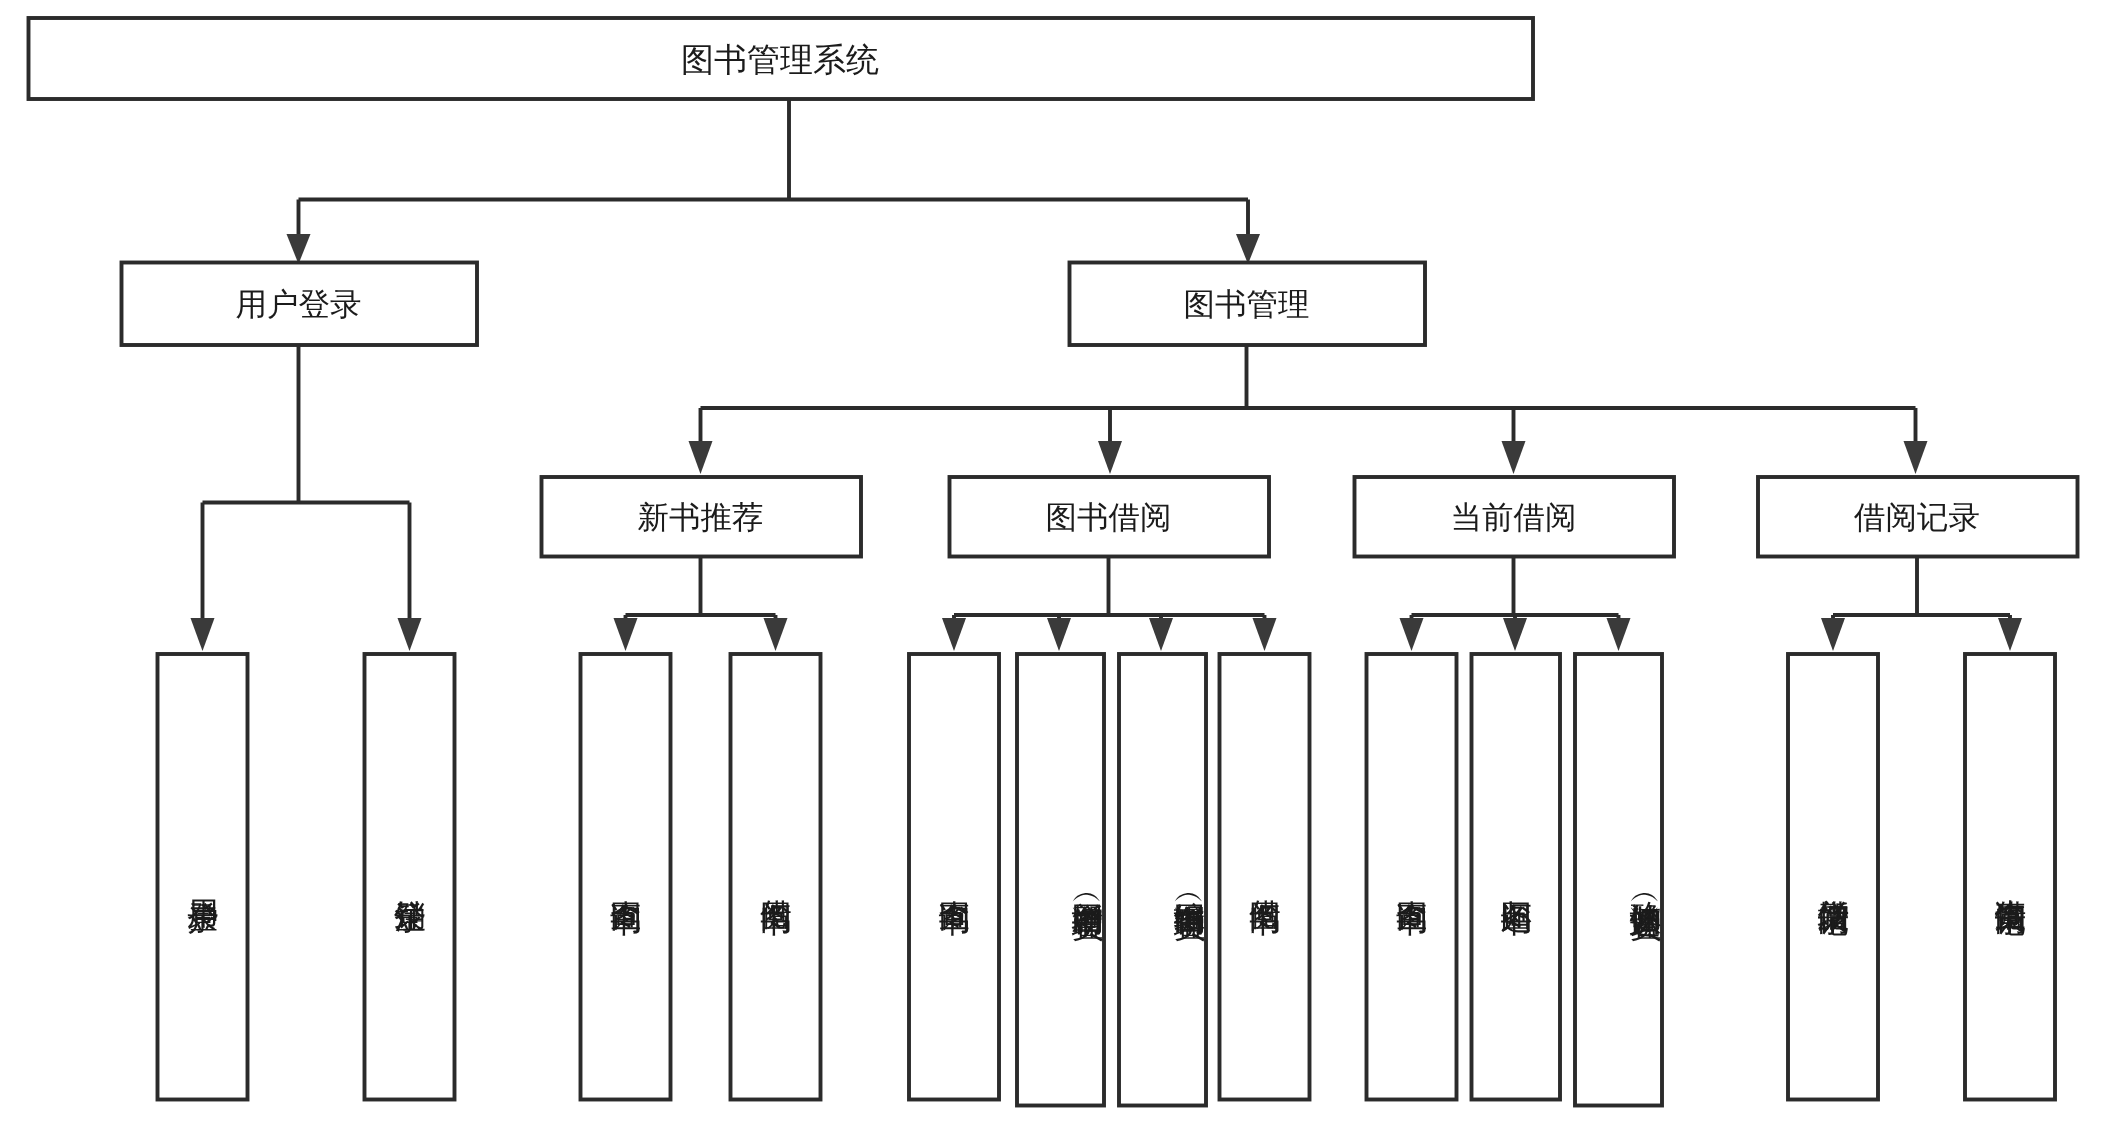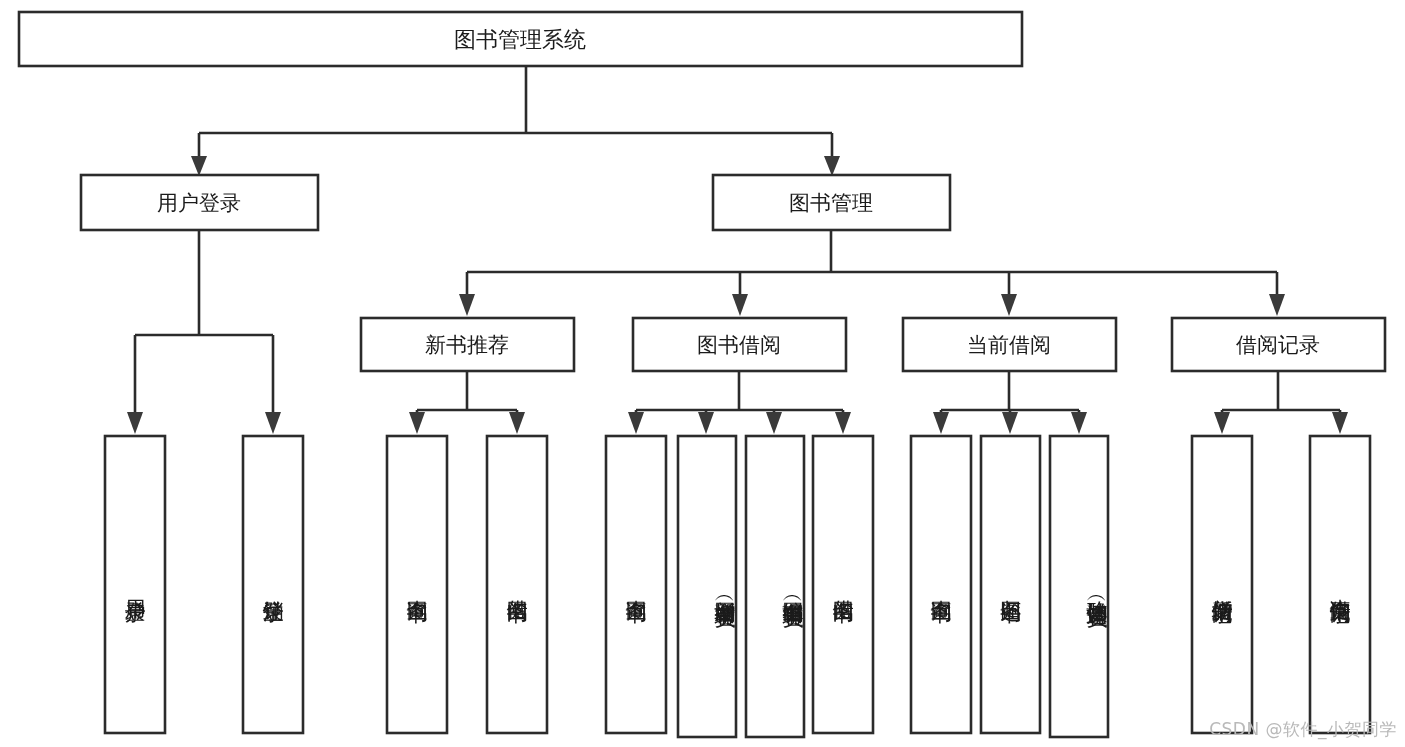--- a/index.html
+++ b/index.html
@@ -218,15 +218,14 @@
   <div class="vert-label" style="left:746px; top:440px; width:58px; height:297px; display:flex; align-items:flex-start; justify-content:center;">编辑图书（管理员）</div>
   <div class="vert-label" style="left:813px; top:436px; width:60px; height:297px; display:flex; align-items:center; justify-content:center;">借阅图书</div>
 
   <div class="vert-label" style="left:911px; top:436px; width:60px; height:297px; display:flex; align-items:center; justify-content:center;">查询图书</div>
   <div class="vert-label" style="left:981px; top:436px; width:59px; height:297px; display:flex; align-items:center; justify-content:center;">归还图书</div>
   <div class="vert-label" style="left:1050px; top:440px; width:58px; height:297px; display:flex; align-items:flex-start; justify-content:center;">确认归还（管理员）</div>
 
   <div class="vert-label" style="left:1192px; top:436px; width:60px; height:297px; display:flex; align-items:center; justify-content:center;">新增借阅记录</div>
   <div class="vert-label" style="left:1310px; top:436px; width:60px; height:297px; display:flex; align-items:center; justify-content:center;">查询借阅记录</div>
 
-  <div class="watermark">CSDN @软件_小贺同学</div>
 
 </div>
 
 </body></html>

